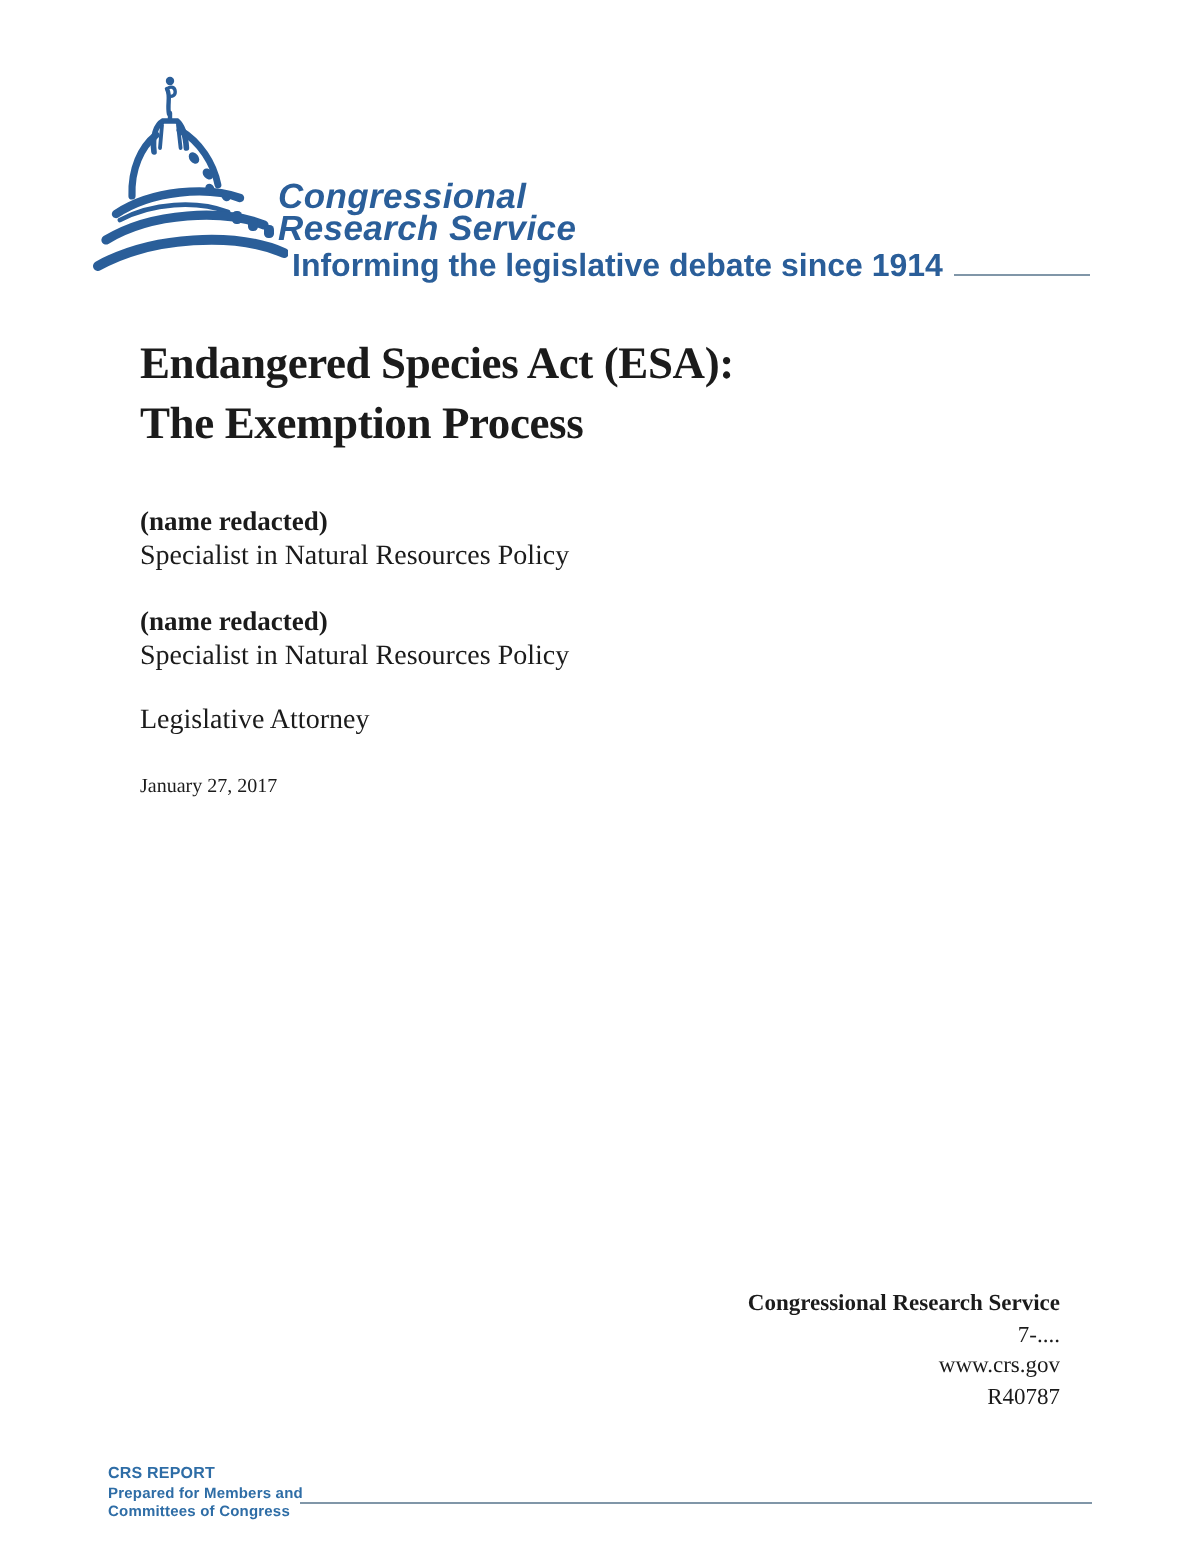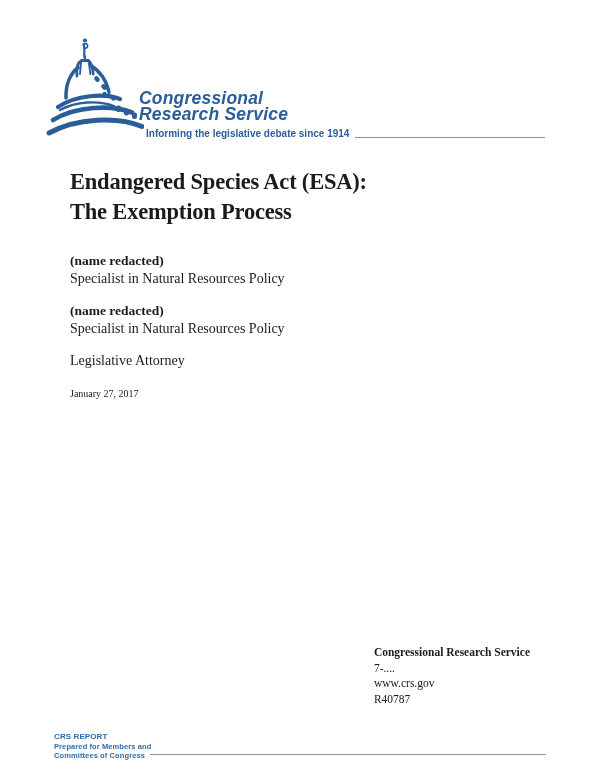--- a/index.html
+++ b/index.html
@@ -31,21 +31,21 @@
     white-space:nowrap;
   }
   .tagline-row{
     position:absolute;left:146px;top:128px;
     width:399px;
     display:flex;align-items:flex-end;
   }
   .tagline{
     font-family:"Liberation Sans", sans-serif;
     font-weight:bold;
-    font-size:10px;line-height:12px;
+    font-size:16px;line-height:12px;
     color:var(--blue);
     white-space:nowrap;
   }
   .header-rule{
     flex:1;height:0;
     border-bottom:1.5px solid var(--rule);
     margin-left:6px;margin-bottom:2px;
   }
 
   
@@ -74,38 +74,38 @@
   }
   .date{
     font-size:10px;line-height:17px;
     margin-top:14px;
     white-space:nowrap;
   }
 
   
   .footer-right{
     position:absolute;right:70px;top:645px;
-    text-align:left;
+    text-align:right;
     font-size:11.5px;line-height:15.5px;
     white-space:nowrap;
   }
   .footer-right .org{font-weight:bold;}
 
   
   .footer-left{
     position:absolute;left:54px;top:732px;
     font-family:"Liberation Sans", sans-serif;
     font-weight:bold;
     color:#2E6DA6;
     font-size:7.5px;line-height:9.5px;
     letter-spacing:0.1px;
   }
   .fl-label{font-size:8px;}
   .fl-row{
-    display:flex;align-items:center;
+    display:flex;align-items:flex-start;
     width:492px;
   }
   .footer-rule{
     flex:1;height:0;
     border-bottom:1.5px solid var(--rule);
     margin-left:5px;margin-bottom:2px;
   }
 </style>
 </head>
 <body>

